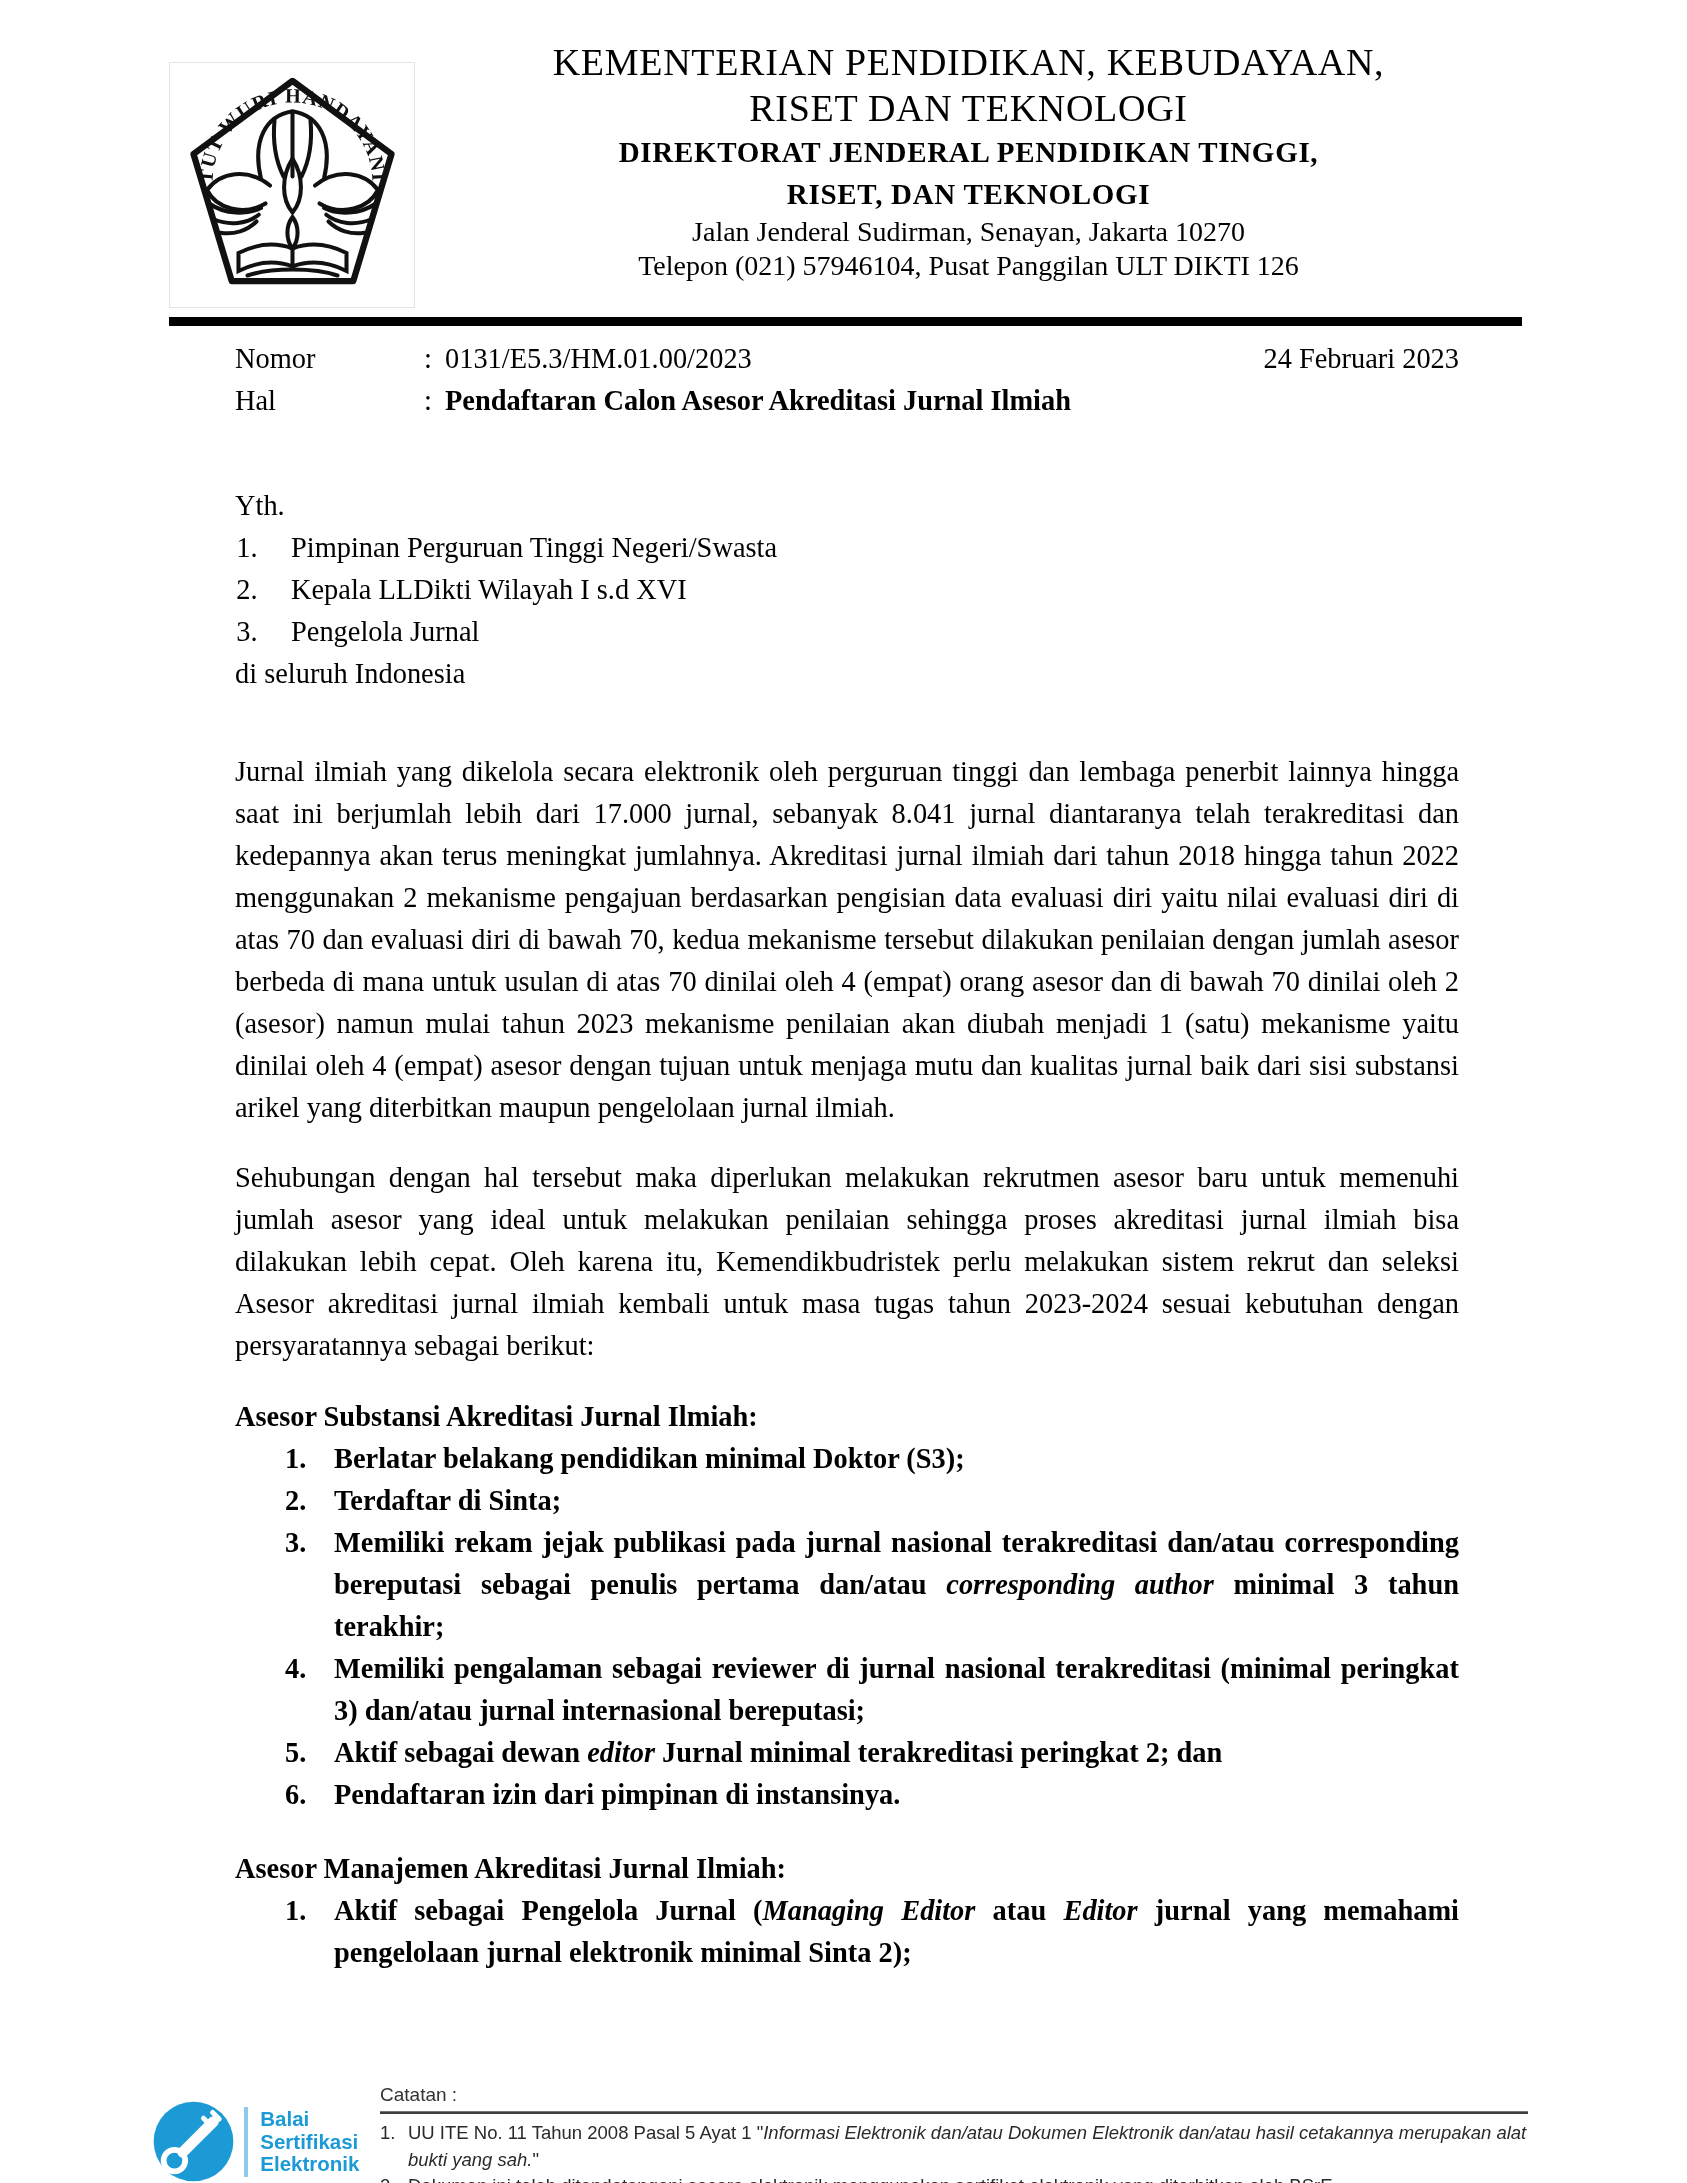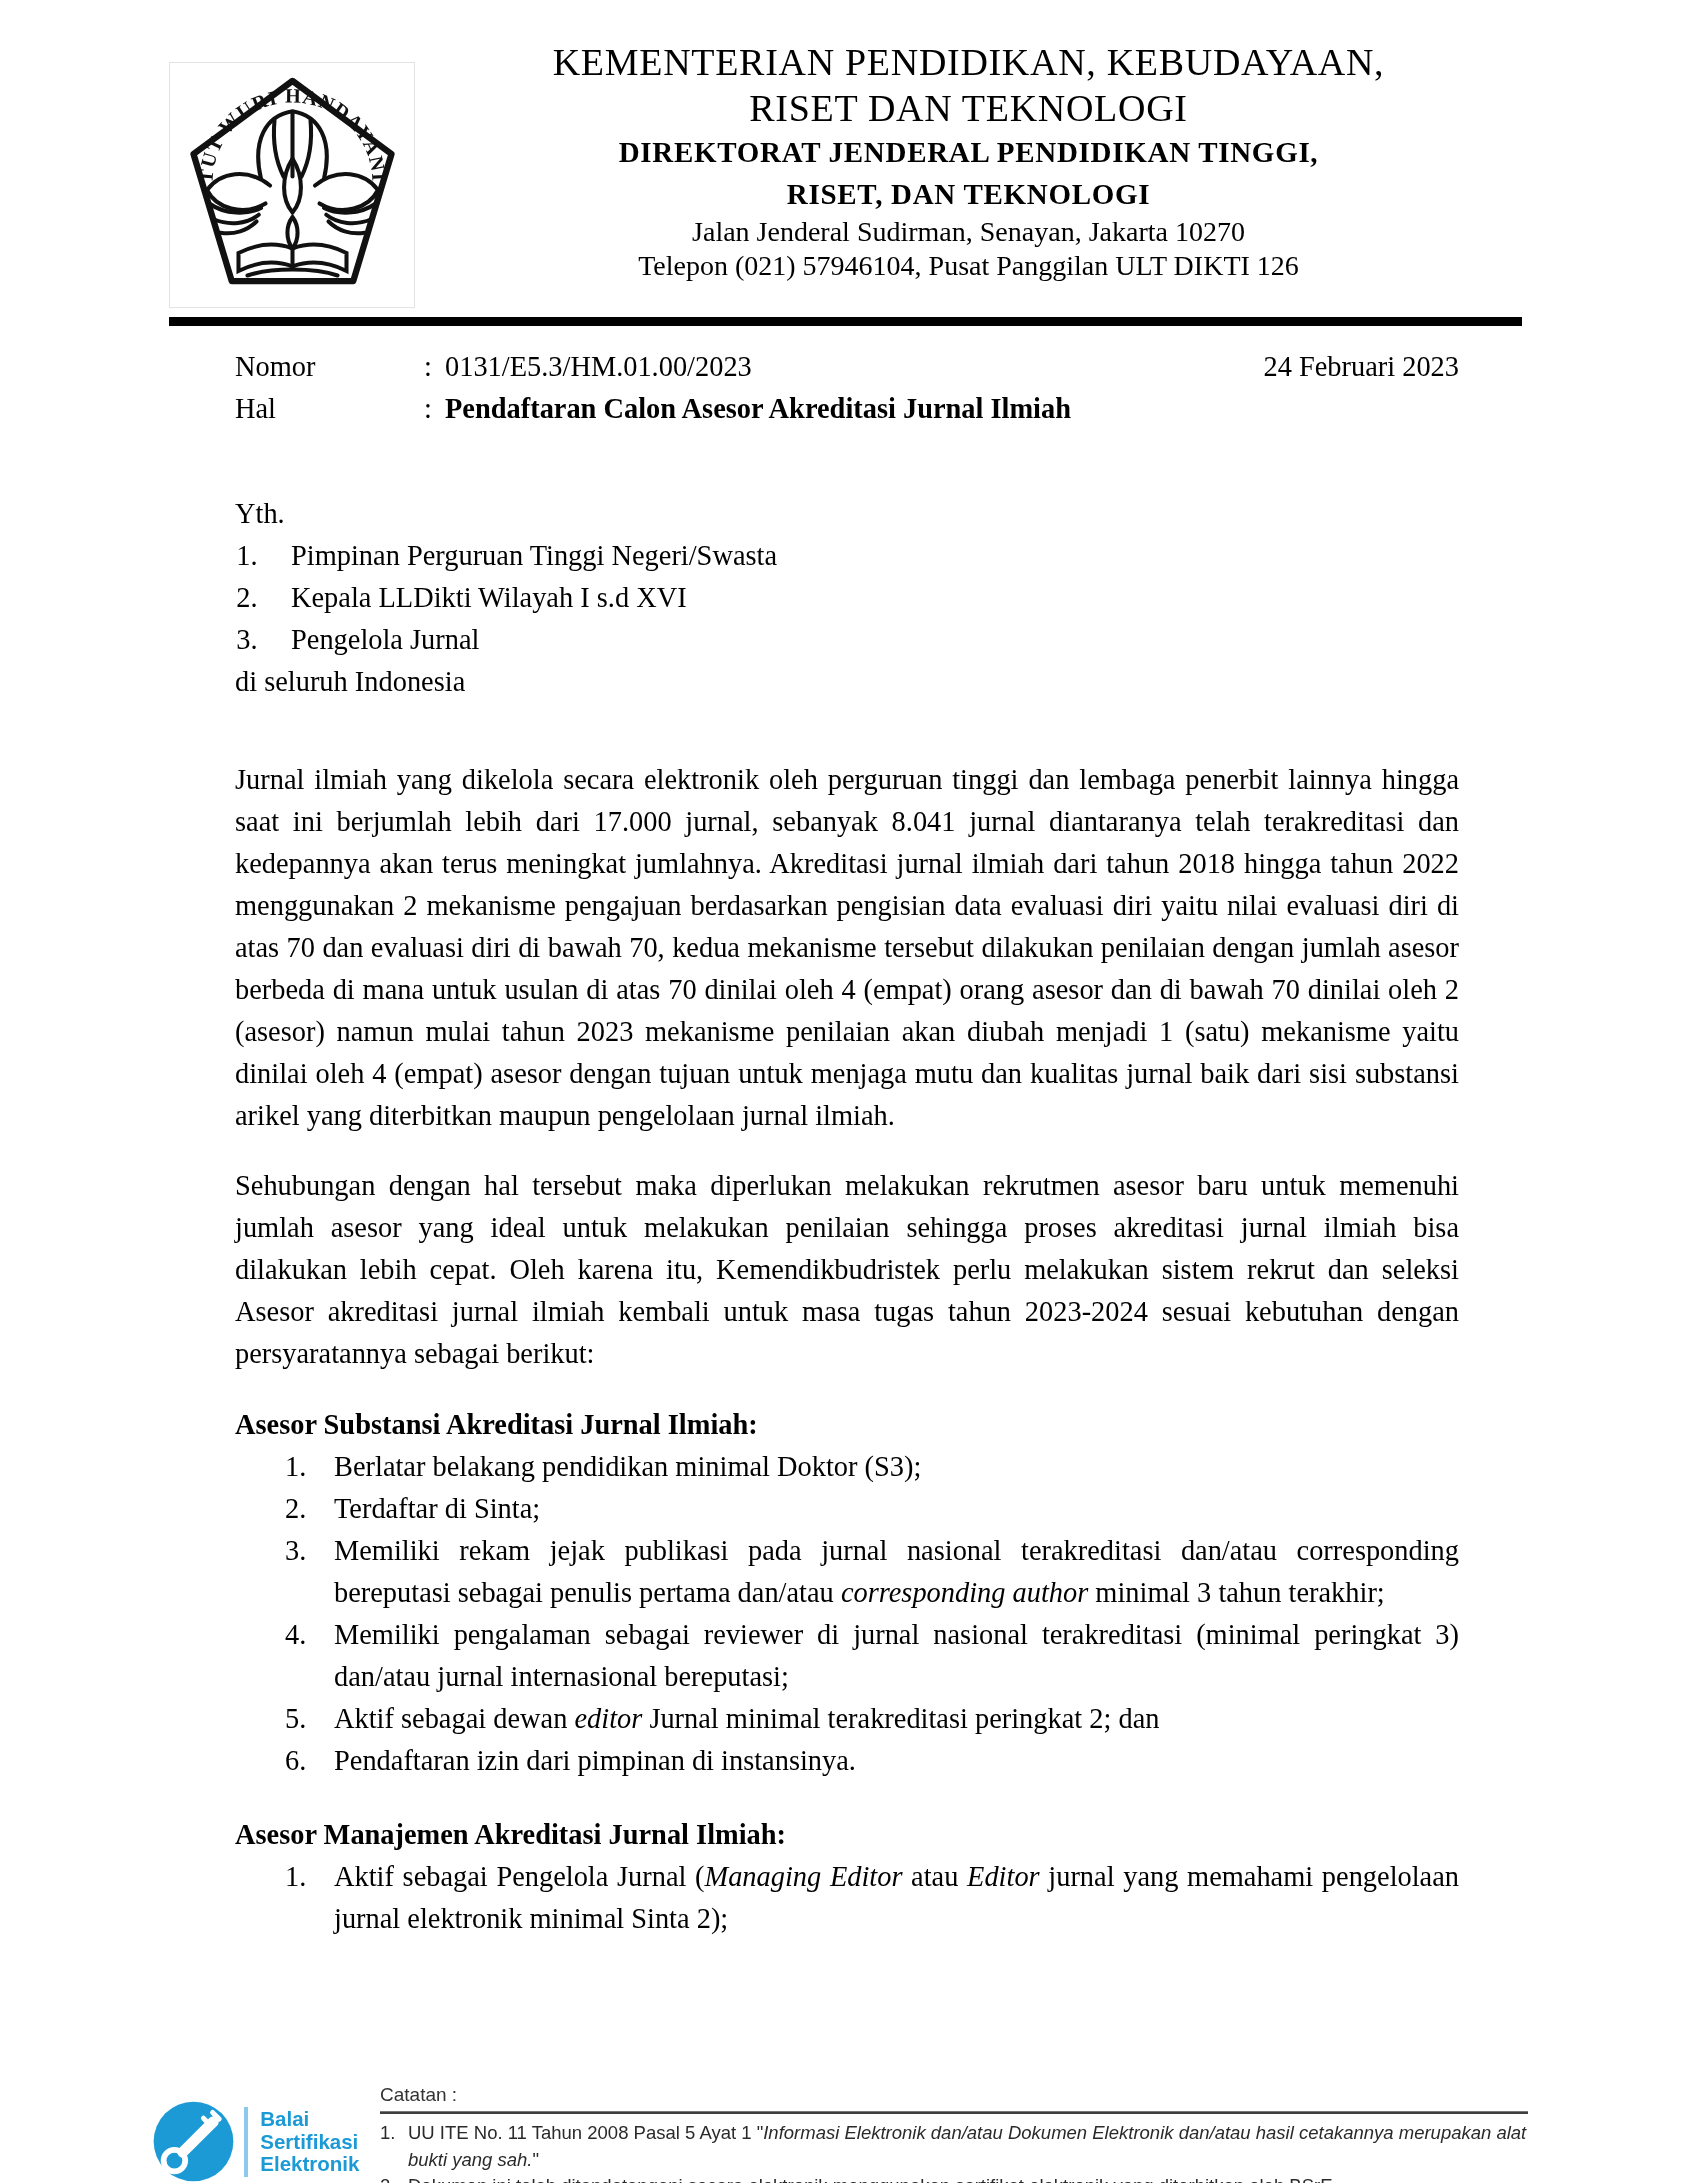--- a/index.html
+++ b/index.html
@@ -36,42 +36,42 @@
     background: #000;
   }
 
   
   .content {
     margin: 0 228px 0 235px;
     font-size: 28.4px;
     line-height: 42px;
   }
 
-  .meta { margin-top: 20px; }
+  .meta { margin-top: 12px; }
   .meta-row { display: flex; }
   .m-label { flex: none; width: 189px; }
   .m-colon { flex: none; width: 21px; }
   .m-value { flex: 1; }
   .m-date  { flex: none; }
   .bold { font-weight: bold; }
 
   .recipients { margin-top: 63px; }
   ol.recip-list { list-style: none; counter-reset: r; margin: 0; padding: 0; }
   ol.recip-list li { counter-increment: r; position: relative; padding-left: 56px; }
   ol.recip-list li::before { content: counter(r) "."; position: absolute; left: 1.3px; }
 
   .para { text-align: justify; }
   .para1 { margin-top: 56px; }
   .para2 { margin-top: 20px; }
 
   .sec-heading { font-weight: bold; }
   .sec-heading-1 { margin-top: 18.5px; }
   .sec-heading-2 { margin-top: 32px; }
 
-  ol.req-list { list-style: none; counter-reset: q; margin: 0 0 0 50px; padding: 0; }
+  ol.req-list { list-style: none; counter-reset: q; margin: 0 0 0 50px; padding: 0; font-weight: bold; }
   ol.req-list li { counter-increment: q; position: relative; padding-left: 49px; text-align: justify; }
   ol.req-list li::before { content: counter(q) "."; position: absolute; left: 0; }
 
   
   .footer {
     position: absolute;
     left: 152px; right: 159px; top: 2084px;
     display: flex;
     font-family: "Liberation Sans", "DejaVu Sans", sans-serif;
   }

